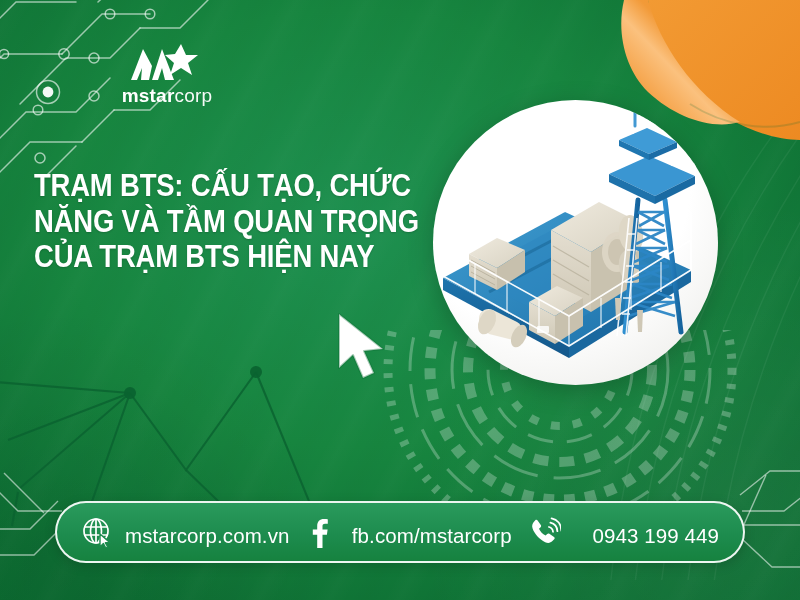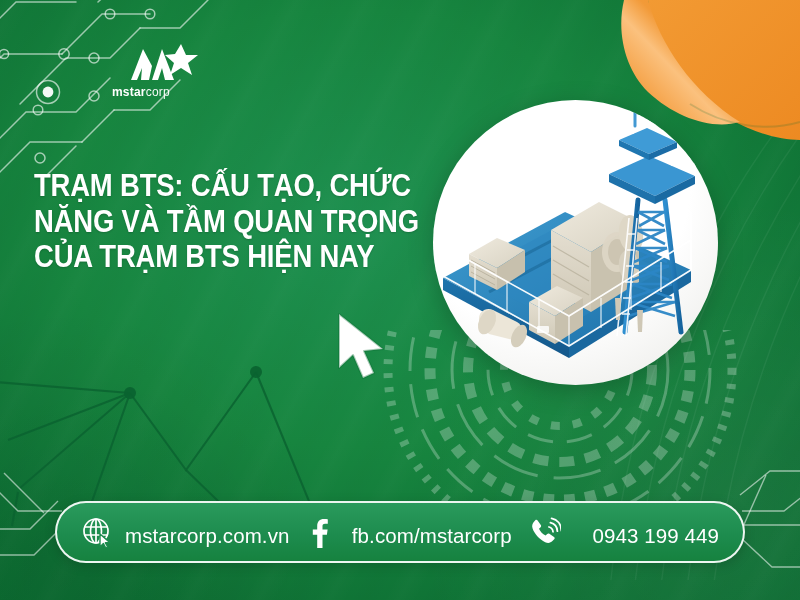--- a/index.html
+++ b/index.html
@@ -42,22 +42,22 @@
   .footdeco{ position:absolute; left:0; top:455px; width:800px; height:145px; }
   .swoosh  { position:absolute; right:-40px; top:60px; width:420px; height:520px; opacity:.5;}
 
   
   .curl { position:absolute; right:0; top:0; width:180px; height:140px; }
 
   
   .logo { position:absolute; left:112px; top:44px; width:110px; }
   .logo-mark { display:block; margin:0 auto; }
   .logo-word {
-    margin-top:4px; color:#ffffff;
-    font-size:12px; letter-spacing:.2px; line-height:1; white-space:nowrap;
+    margin-top:4px; text-align:center; color:#ffffff;
+    font-size:19px; letter-spacing:.2px; line-height:1; white-space:nowrap;
   }
   .logo-word .w1 { font-weight:700; }
   .logo-word .w2 { font-weight:400; opacity:.96; }
 
   
   .headline {
     position:absolute; left:34px; top:168px; width:350px;
     color:#ffffff;
     font-family:"Liberation Sans Narrow","Liberation Sans", sans-serif;
     font-weight:700;

